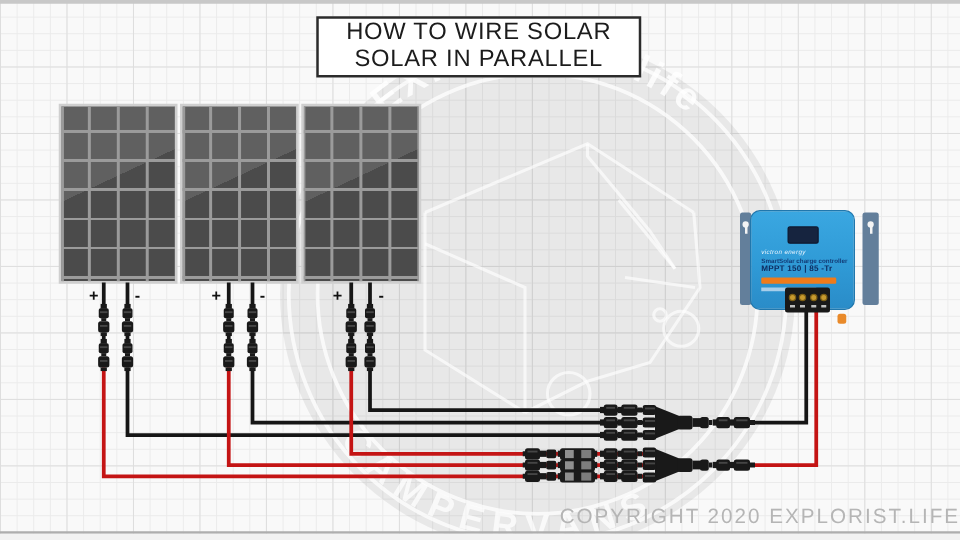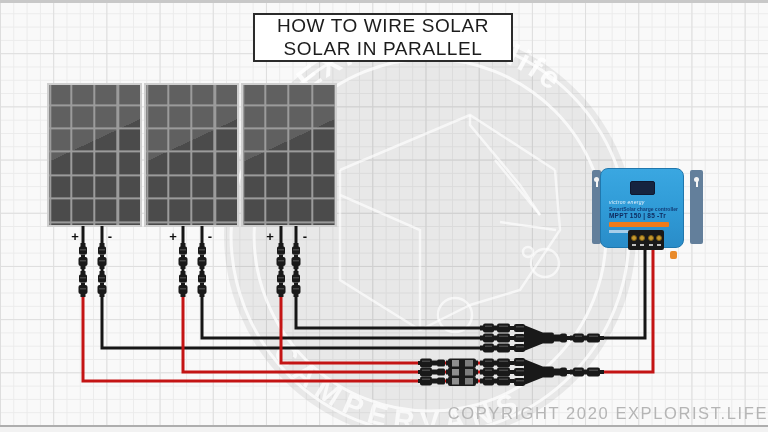--- a/index.html
+++ b/index.html
@@ -13,21 +13,21 @@
       linear-gradient(90deg,var(--grid_line,#ebebeb) 1px, transparent 1px);
     background-size:53.2px 53.2px,53.2px 53.2px,13.3px 13.3px,13.3px 13.3px;}
   .top-strip{position:absolute;left:0;top:0;width:768px;height:3px;background:#c8c8c8;z-index:6;}
   .bottom-line{position:absolute;left:0;top:425px;width:768px;height:2px;background:#aeaeae;z-index:6;}
   .bottom-strip{position:absolute;left:0;top:427px;width:768px;height:5px;background:#f2f2f2;z-index:6;}
 
   .watermark{position:absolute;left:0;top:0;z-index:1;}
 
   .title-box{position:absolute;left:253px;top:13px;width:260px;height:49px;background:#ffffff;
     border:2px solid #2b2b2b;box-sizing:border-box;display:flex;flex-direction:column;
-    align-items:center;justify-content:space-between;z-index:4;}
+    align-items:center;justify-content:flex-start;z-index:4;}
   .title-box div{font-size:19px;line-height:22px;letter-spacing:0.6px;color:#1c1c1c;white-space:nowrap;}
 
   .panel{position:absolute;top:83px;height:144px;box-sizing:border-box;border:2px solid #cfcfcf;
     background:linear-gradient(155deg,var(--panel_cell_light,#606060) 0 42%,var(--panel_cell_dark,#4b4b4b) 42%);z-index:3;}
   .panel::after{content:"";position:absolute;inset:0;
     background-image:
       repeating-linear-gradient(90deg,#9b9b9b 0 2px,transparent 2px 23.25px),
       repeating-linear-gradient(0deg,#9b9b9b 0 2px,transparent 2px 23.4px);
     background-position:21.3px 21.4px;}
   .p1{left:47px;width:95px;}

